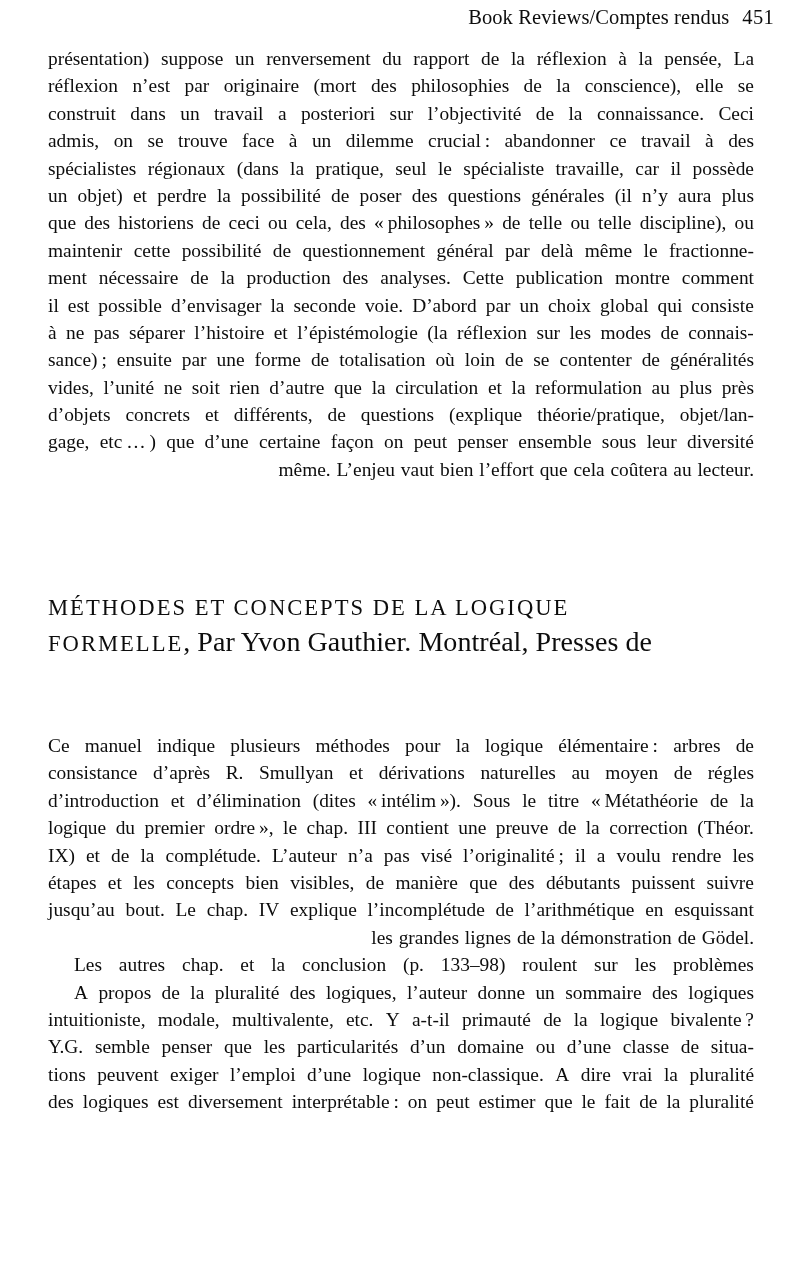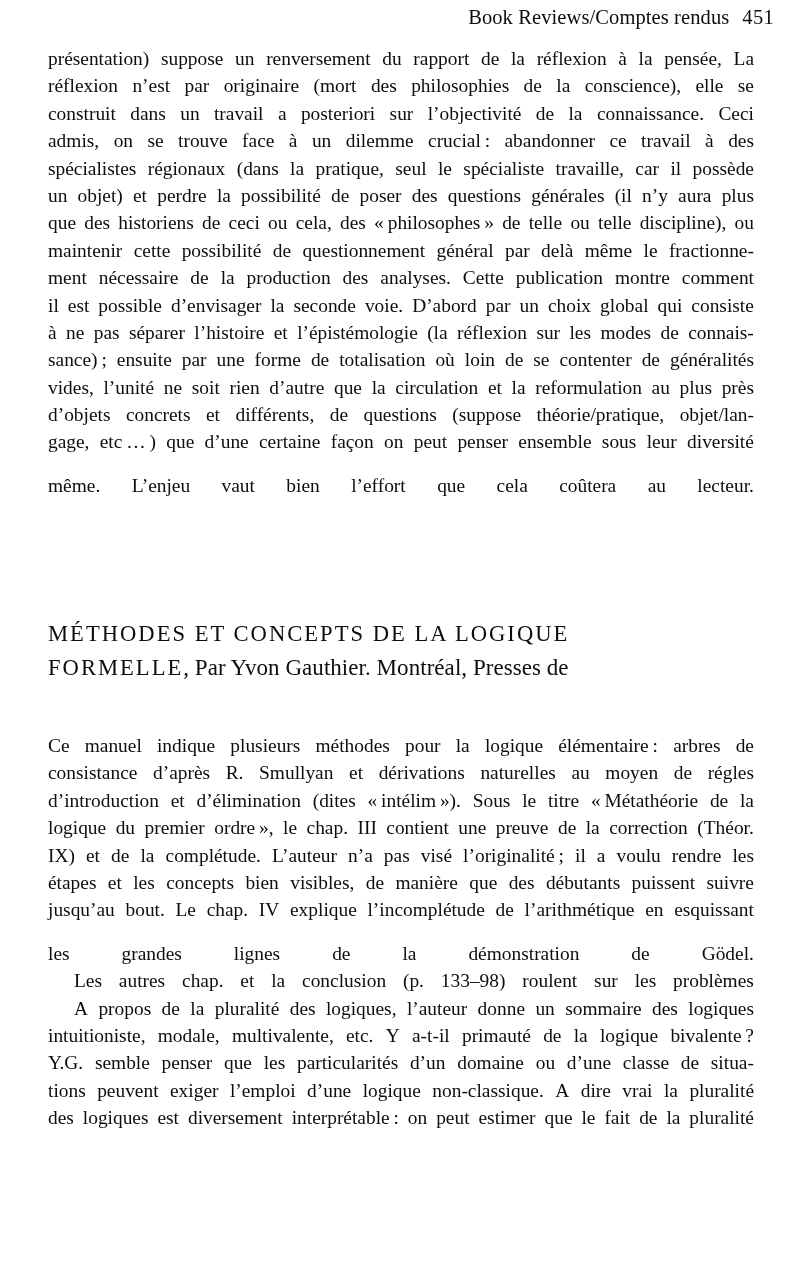--- a/index.html
+++ b/index.html
@@ -55,21 +55,21 @@
     white-space: pre;
     font-size: 19.4px;
     line-height: 27.4px;
     height: 27.4px;
     overflow: visible;
   }
   .jline > span { display: inline-block; }
   
   .jline.just { justify-content: space-between; }
   
-  .jline.last { justify-content: space-between; margin-top: 16px; }
+  .jline.last { justify-content: flex-end; }
   .jline.last > span + span { margin-left: 0.30em; }
   .jline.indent { padding-left: 26px; width: 680px; }
 
   
   .sig {
     position: absolute;
     left: 48px;
   }
   .sig-name {
     font-size: 15.2px;
@@ -93,21 +93,21 @@
     white-space: pre;
     line-height: 33.5px;
     height: 33.5px;
     font-size: 22.6px;
   }
   .bh-caps {
     font-size: 22.6px;
     letter-spacing: 2.0px;
   }
   .bh-norm {
-    font-size: 23px;
+    font-size: 28px;
     letter-spacing: 0.05px;
   }
   .bh-line.l1 { letter-spacing: 0.9px; }
 </style>
 </head>
 <body>
 
 <div class="page">
 
   <div class="running-head">
@@ -121,27 +121,27 @@
       <div class="jline just"><span>admis,</span><span>on</span><span>se</span><span>trouve</span><span>face</span><span>à</span><span>un</span><span>dilemme</span><span>crucial :</span><span>abandonner</span><span>ce</span><span>travail</span><span>à</span><span>des</span></div>
       <div class="jline just"><span>spécialistes</span><span>régionaux</span><span>(dans</span><span>la</span><span>pratique,</span><span>seul</span><span>le</span><span>spécialiste</span><span>travaille,</span><span>car</span><span>il</span><span>possède</span></div>
       <div class="jline just"><span>un</span><span>objet)</span><span>et</span><span>perdre</span><span>la</span><span>possibilité</span><span>de</span><span>poser</span><span>des</span><span>questions</span><span>générales</span><span>(il</span><span>n’y</span><span>aura</span><span>plus</span></div>
       <div class="jline just"><span>que</span><span>des</span><span>historiens</span><span>de</span><span>ceci</span><span>ou</span><span>cela,</span><span>des</span><span>« philosophes »</span><span>de</span><span>telle</span><span>ou</span><span>telle</span><span>discipline),</span><span>ou</span></div>
       <div class="jline just"><span>maintenir</span><span>cette</span><span>possibilité</span><span>de</span><span>questionnement</span><span>général</span><span>par</span><span>delà</span><span>même</span><span>le</span><span>fractionne-</span></div>
       <div class="jline just"><span>ment</span><span>nécessaire</span><span>de</span><span>la</span><span>production</span><span>des</span><span>analyses.</span><span>Cette</span><span>publication</span><span>montre</span><span>comment</span></div>
       <div class="jline just"><span>il</span><span>est</span><span>possible</span><span>d’envisager</span><span>la</span><span>seconde</span><span>voie.</span><span>D’abord</span><span>par</span><span>un</span><span>choix</span><span>global</span><span>qui</span><span>consiste</span></div>
       <div class="jline just"><span>à</span><span>ne</span><span>pas</span><span>séparer</span><span>l’histoire</span><span>et</span><span>l’épistémologie</span><span>(la</span><span>réflexion</span><span>sur</span><span>les</span><span>modes</span><span>de</span><span>connais-</span></div>
       <div class="jline just"><span>sance) ;</span><span>ensuite</span><span>par</span><span>une</span><span>forme</span><span>de</span><span>totalisation</span><span>où</span><span>loin</span><span>de</span><span>se</span><span>contenter</span><span>de</span><span>généralités</span></div>
       <div class="jline just"><span>vides,</span><span>l’unité</span><span>ne</span><span>soit</span><span>rien</span><span>d’autre</span><span>que</span><span>la</span><span>circulation</span><span>et</span><span>la</span><span>reformulation</span><span>au</span><span>plus</span><span>près</span></div>
-      <div class="jline just"><span>d’objets</span><span>concrets</span><span>et</span><span>différents,</span><span>de</span><span>questions</span><span>(suppose</span><span>théorie/pratique,</span><span>objet/lan-</span></div>
+      <div class="jline just"><span>d’objets</span><span>concrets</span><span>et</span><span>différents,</span><span>de</span><span>questions</span><span>(explique</span><span>théorie/pratique,</span><span>objet/lan-</span></div>
       <div class="jline just"><span>gage,</span><span>etc … )</span><span>que</span><span>d’une</span><span>certaine</span><span>façon</span><span>on</span><span>peut</span><span>penser</span><span>ensemble</span><span>sous</span><span>leur</span><span>diversité</span></div>
       <div class="jline last"><span>même.</span><span>L’enjeu</span><span>vaut</span><span>bien</span><span>l’effort</span><span>que</span><span>cela</span><span>coûtera</span><span>au</span><span>lecteur.</span></div>
     </div>
 
 
-  <div class="bookhead" style="top:617px;">
+  <div class="bookhead" style="top:591px;">
     <div class="bh-line l1"><span class="bh-caps">MÉTHODES ET CONCEPTS DE LA LOGIQUE</span></div>
     <div class="bh-line"><span class="bh-caps">FORMELLE</span><span class="bh-norm">, Par Yvon Gauthier. Montréal, Presses de</span></div>
   </div>
 
   <div class="col" id="review2-body" style="top:732px;">
       <div class="jline just"><span>Ce</span><span>manuel</span><span>indique</span><span>plusieurs</span><span>méthodes</span><span>pour</span><span>la</span><span>logique</span><span>élémentaire :</span><span>arbres</span><span>de</span></div>
       <div class="jline just"><span>consistance</span><span>d’après</span><span>R.</span><span>Smullyan</span><span>et</span><span>dérivations</span><span>naturelles</span><span>au</span><span>moyen</span><span>de</span><span>régles</span></div>
       <div class="jline just"><span>d’introduction</span><span>et</span><span>d’élimination</span><span>(dites</span><span>« intélim »).</span><span>Sous</span><span>le</span><span>titre</span><span>« Métathéorie</span><span>de</span><span>la</span></div>
       <div class="jline just"><span>logique</span><span>du</span><span>premier</span><span>ordre »,</span><span>le</span><span>chap.</span><span>III</span><span>contient</span><span>une</span><span>preuve</span><span>de</span><span>la</span><span>correction</span><span>(Théor.</span></div>
       <div class="jline just"><span>IX)</span><span>et</span><span>de</span><span>la</span><span>complétude.</span><span>L’auteur</span><span>n’a</span><span>pas</span><span>visé</span><span>l’originalité ;</span><span>il</span><span>a</span><span>voulu</span><span>rendre</span><span>les</span></div>

